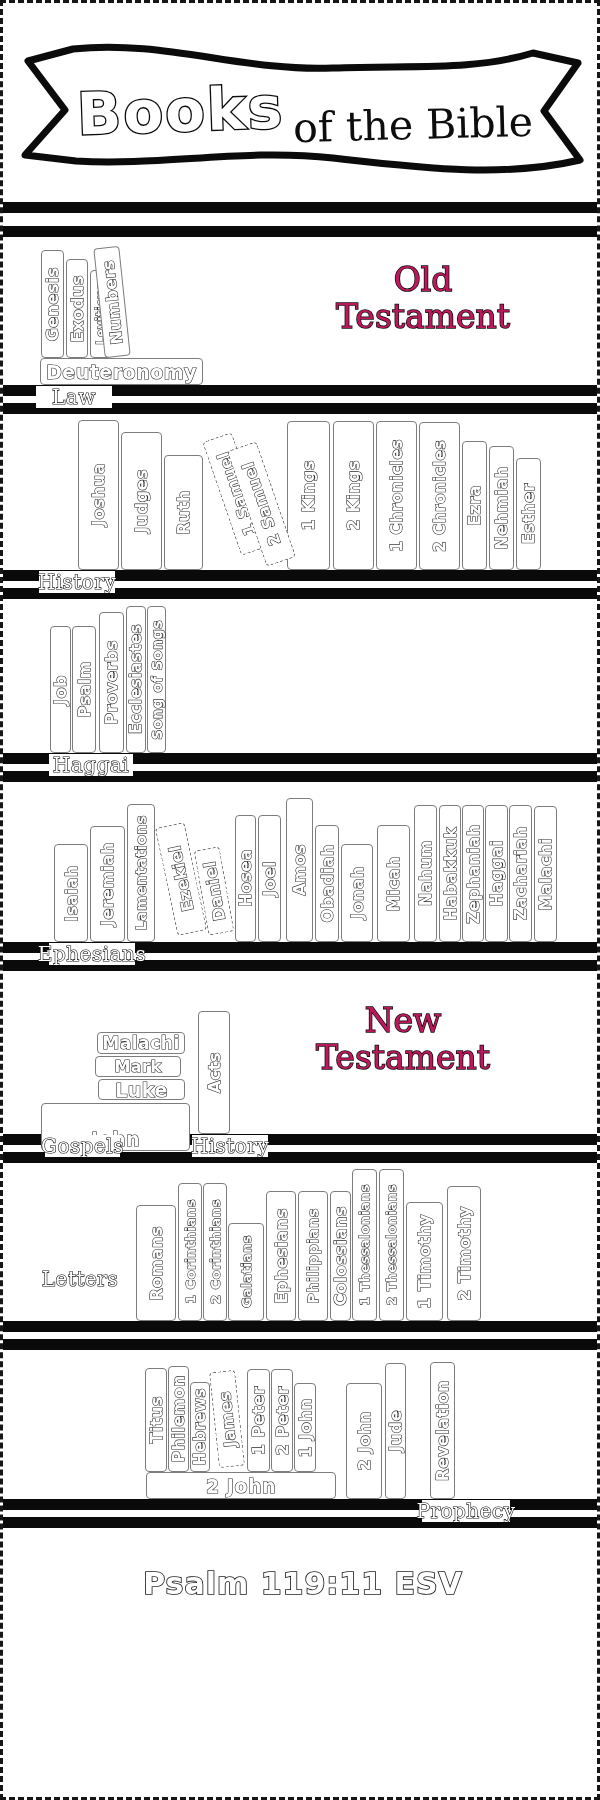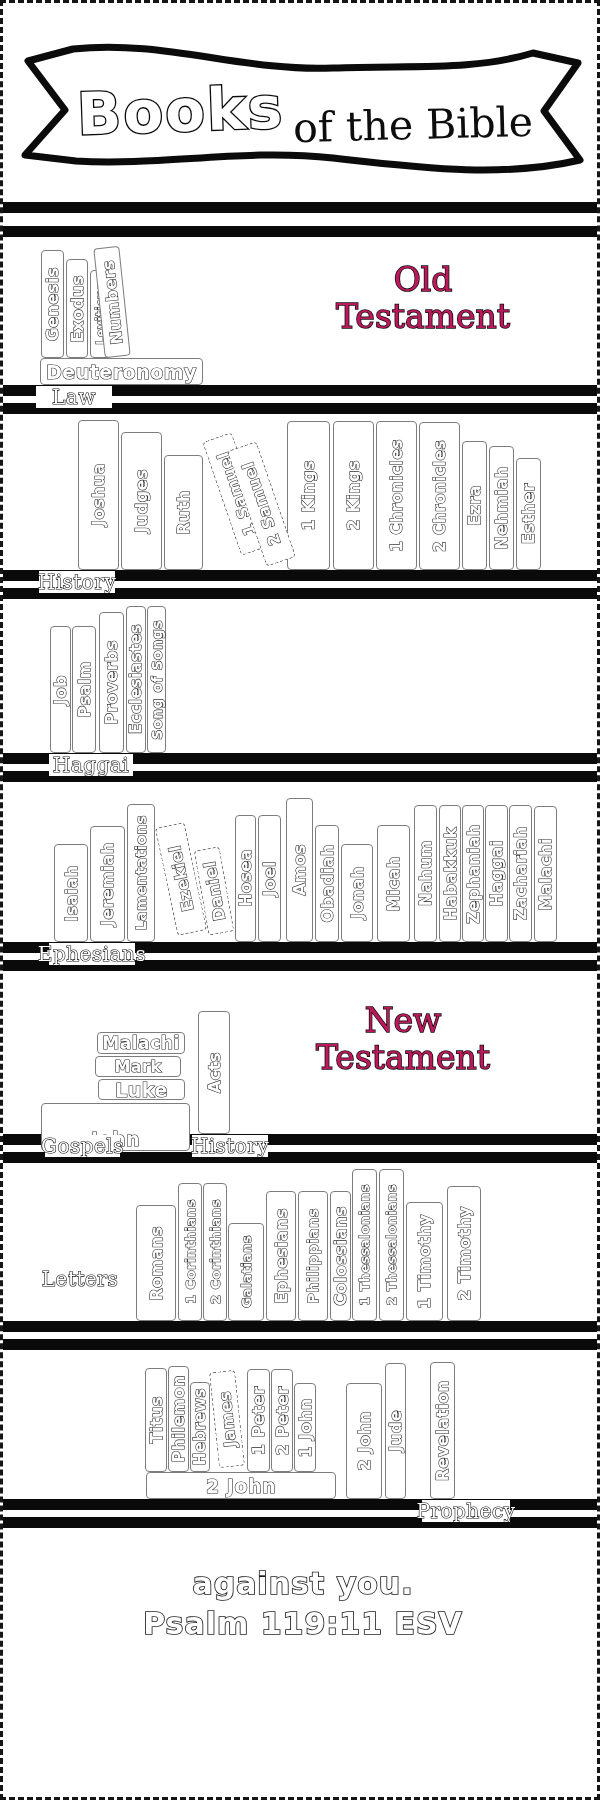--- a/index.html
+++ b/index.html
@@ -301,17 +301,16 @@
       </div>
       <div class="book book-v" style="left: 427px; top: 1359px; width: 25px; height: 137px;">
         <span class="spine-label" style="font-size: 16px;">Revelation</span>
       </div>
       <div class="rule" style="top: 1496px;"></div>
       <div class="rule" style="top: 1514px;"></div>
       <div class="shelf-tag" style="left: 419px; top: 1497px; width: 88px;">Prophecy</div>
     </div>
 
   <div class="verse">
-    <div>against you.</div>
     <div>Psalm 119:11 ESV</div>
   </div>
 
 </div>
 
 </body></html>

